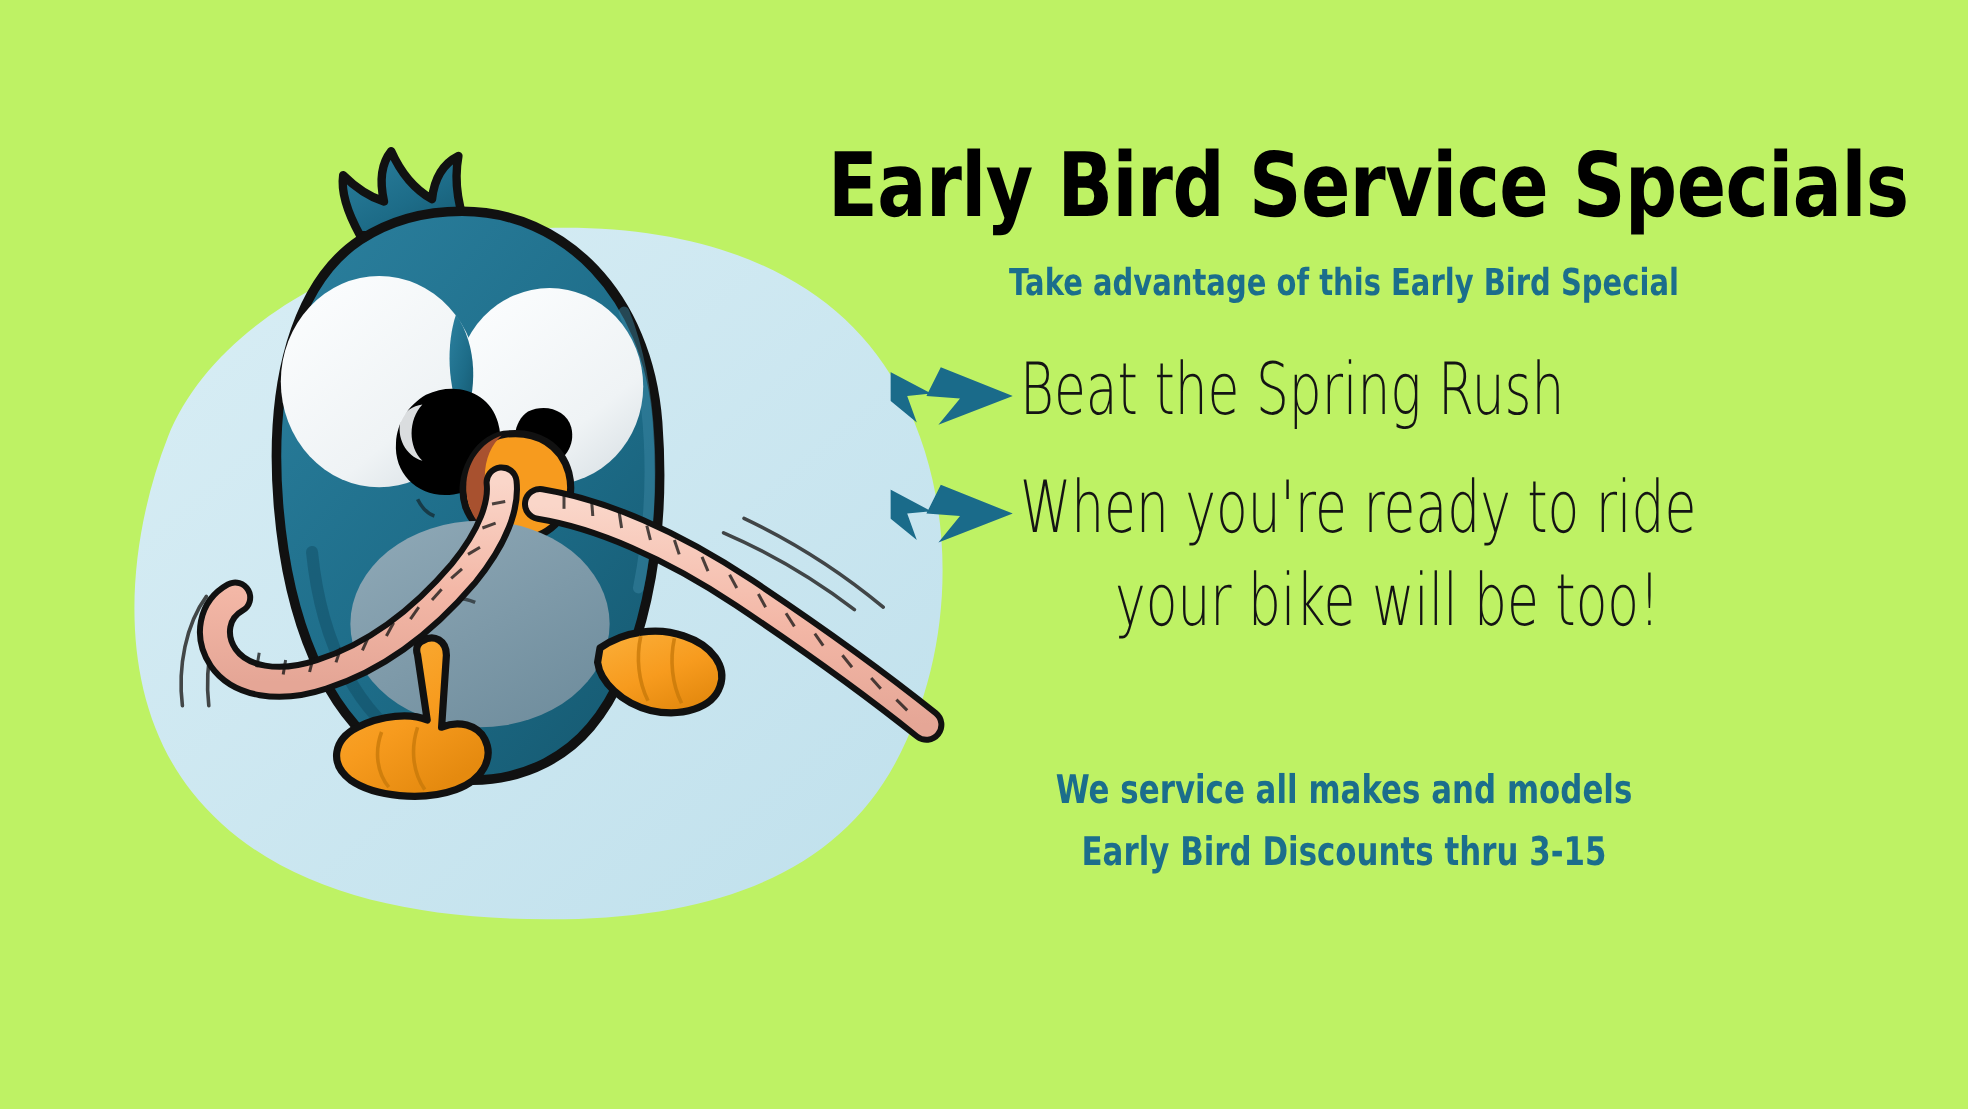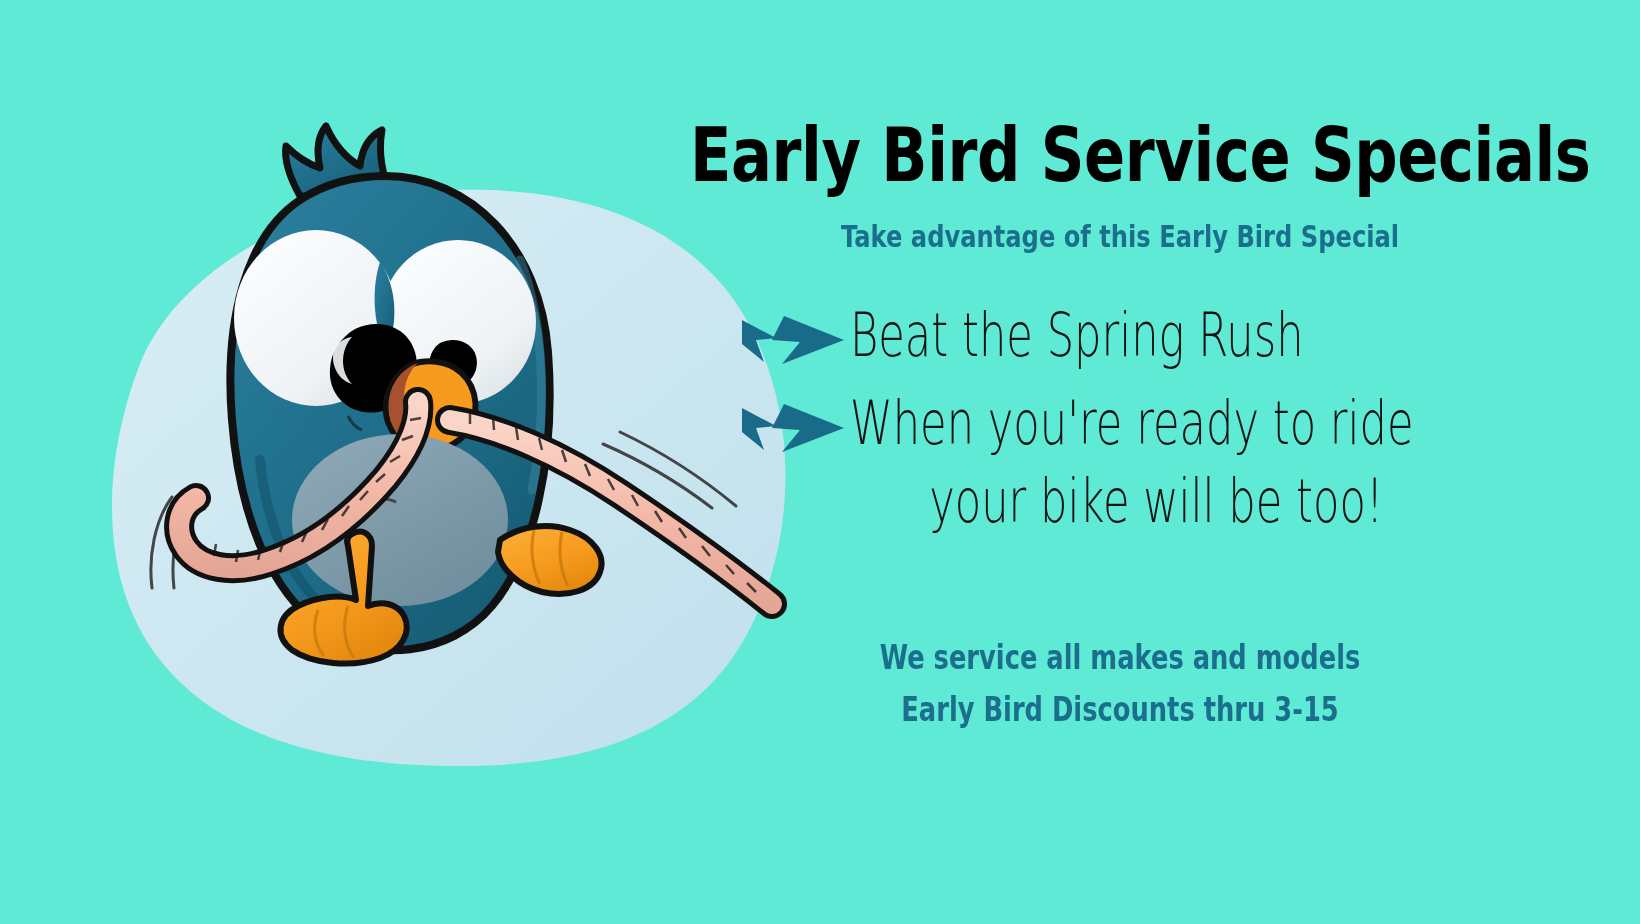--- a/index.html
+++ b/index.html
@@ -8,21 +8,21 @@
     padding: 0;
     background: #ffffff;
   }
   body {
     font-family: "Liberation Sans", sans-serif;
   }
   #poster {
     position: relative;
     width: 1640px;
     height: 924px;
-    background: #5eead4;
+    background: #bef264;
     overflow: hidden;
   }
 
   
   #artwork {
     position: absolute;
     left: 0;
     top: 0;
     width: 860px;
     height: 924px;
@@ -110,25 +110,25 @@
   .bullet-text.indent-wrap {
     white-space: normal;
     width: 1150px;
   }
   .bullet-text .wrap2 {
     display: block;
     padding-left: 110px;
   }
 
   
-  .row1 { margin-top: 14px; }
+  .row1 { margin-top: 4px; }
   .row1 .arrow-ico { top: 18px; }
   .row2 { margin-top: 6px; }
   .row2 .arrow-ico { top: 16px; }
-  .row3 { margin-top: 10px; }
+  .row3 { margin-top: 20px; }
   .row3 .arrow-ico { top: 18px; }
 
   
   .footer-line {
     position: absolute;
     left: 0;
     width: 1040px;
     text-align: center;
     font-family: "DejaVu Sans", sans-serif;
     font-weight: 700;

